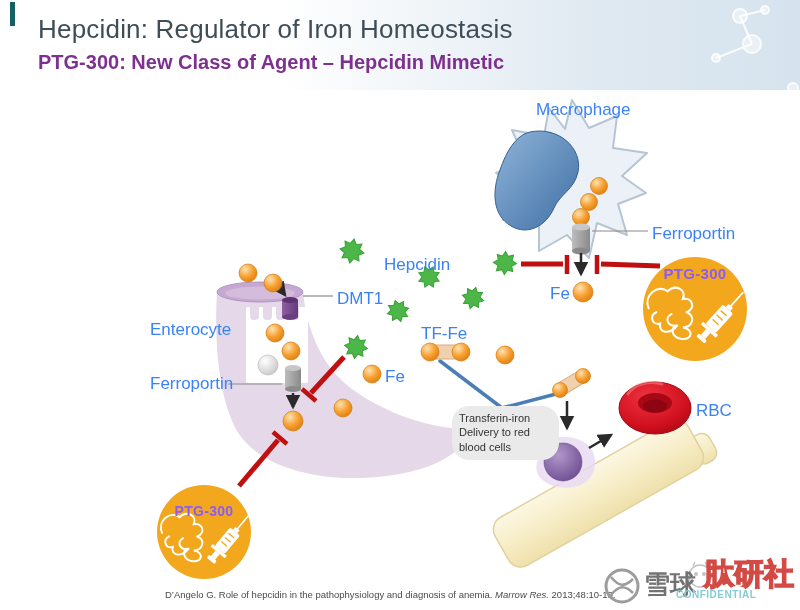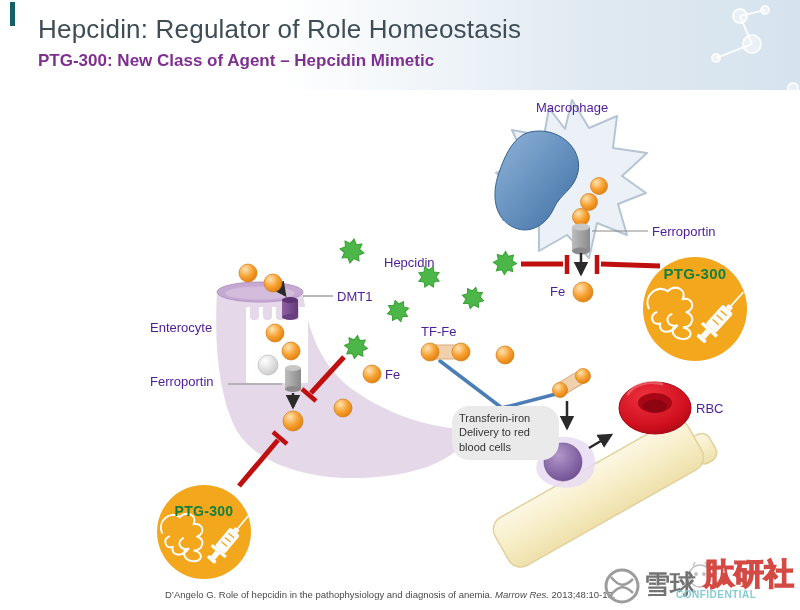--- a/index.html
+++ b/index.html
@@ -3,29 +3,29 @@
 <meta charset="utf-8">
 <style>
   html,body{margin:0;padding:0;background:#888;}
   #slide{position:relative;width:800px;height:610px;background:#ffffff;overflow:hidden;
          font-family:"Liberation Sans", sans-serif;}
   
   #header{position:absolute;left:0;top:0;width:800px;height:90px;
           background:linear-gradient(90deg,#ffffff 0%,#ffffff 35%,#dfe9f1 75%,#d6e3ee 100%);}
   #accent-bar{position:absolute;left:10px;top:2px;width:5px;height:24px;background:#156067;}
   #title{position:absolute;left:38px;top:14px;font-size:26px;color:#3f4d57;letter-spacing:0.2px;}
-  #subtitle{position:absolute;left:38px;top:51px;font-size:17px;font-weight:bold;color:#7e3090;}
+  #subtitle{position:absolute;left:38px;top:51px;font-size:20px;font-weight:bold;color:#7e3090;}
   #header-decor{position:absolute;right:0;top:0;}
   
   #diagram-svg{position:absolute;left:0;top:0;}
-  .lbl{position:absolute;font-size:13px;color:#4c1d95;white-space:nowrap;}
+  .lbl{position:absolute;font-size:17px;color:#3b82f6;white-space:nowrap;}
   .lbl.multi{white-space:pre-line;line-height:1.32;}
   #transferrin-note{position:absolute;left:452px;top:406px;width:96px;background:#eaeaea;
       padding:5px 4px 6px 7px;font-size:11px;color:#333;white-space:pre-line;line-height:1.3;border-radius:17px;}
-  .ptg-label{position:absolute;width:90px;text-align:center;color:#15803d;
+  .ptg-label{position:absolute;width:90px;text-align:center;color:#8b5cf6;
       font-weight:bold;font-size:15px;letter-spacing:0.3px;}
   
   #citation{position:absolute;left:165px;top:589px;font-size:9.5px;color:#4a4a4a;white-space:nowrap;}
   #citation .it{font-style:italic;}
   #wm-xueqiu-text{position:absolute;left:644px;top:567px;font-size:26px;font-weight:bold;color:#737373;}
   #wm-peptide{position:absolute;left:704px;top:554px;font-size:30px;font-weight:bold;
       color:rgba(255,240,238,0.55);-webkit-text-stroke:1.5px #d24a43;}
   #wm-confidential{position:absolute;left:676px;top:589px;font-size:10px;font-weight:bold;
       color:#86ccd4;letter-spacing:0.5px;}
   #wm-logo{position:absolute;left:602px;top:566px;}
@@ -235,21 +235,21 @@
         <line x1="132" y1="44" x2="96" y2="58"></line>
         <line x1="120" y1="16" x2="145" y2="10"></line>
         <circle cx="120" cy="16" r="7"></circle>
         <circle cx="145" cy="10" r="4"></circle>
         <circle cx="132" cy="44" r="9"></circle>
         <circle cx="96" cy="58" r="4"></circle>
         <circle cx="173" cy="88" r="5"></circle>
       </g>
     </svg>
     <div id="accent-bar"></div>
-    <div id="title">Hepcidin: Regulator of Role Homeostasis</div>
+    <div id="title">Hepcidin: Regulator of Iron Homeostasis</div>
     <div id="subtitle">PTG-300: New Class of Agent – Hepcidin Mimetic</div>
   </div>
 
   <div class="lbl" style="left:536px;top:100px;">Macrophage</div>
   <div class="lbl" style="left:652px;top:224px;">Ferroportin</div>
   <div class="lbl" style="left:550px;top:284px;">Fe</div>
   <div class="lbl" style="left:384px;top:255px;">Hepcidin</div>
   <div class="lbl" style="left:337px;top:289px;">DMT1</div>
   <div class="lbl" style="left:150px;top:320px;">Enterocyte</div>
   <div class="lbl" style="left:150px;top:374px;">Ferroportin</div>

